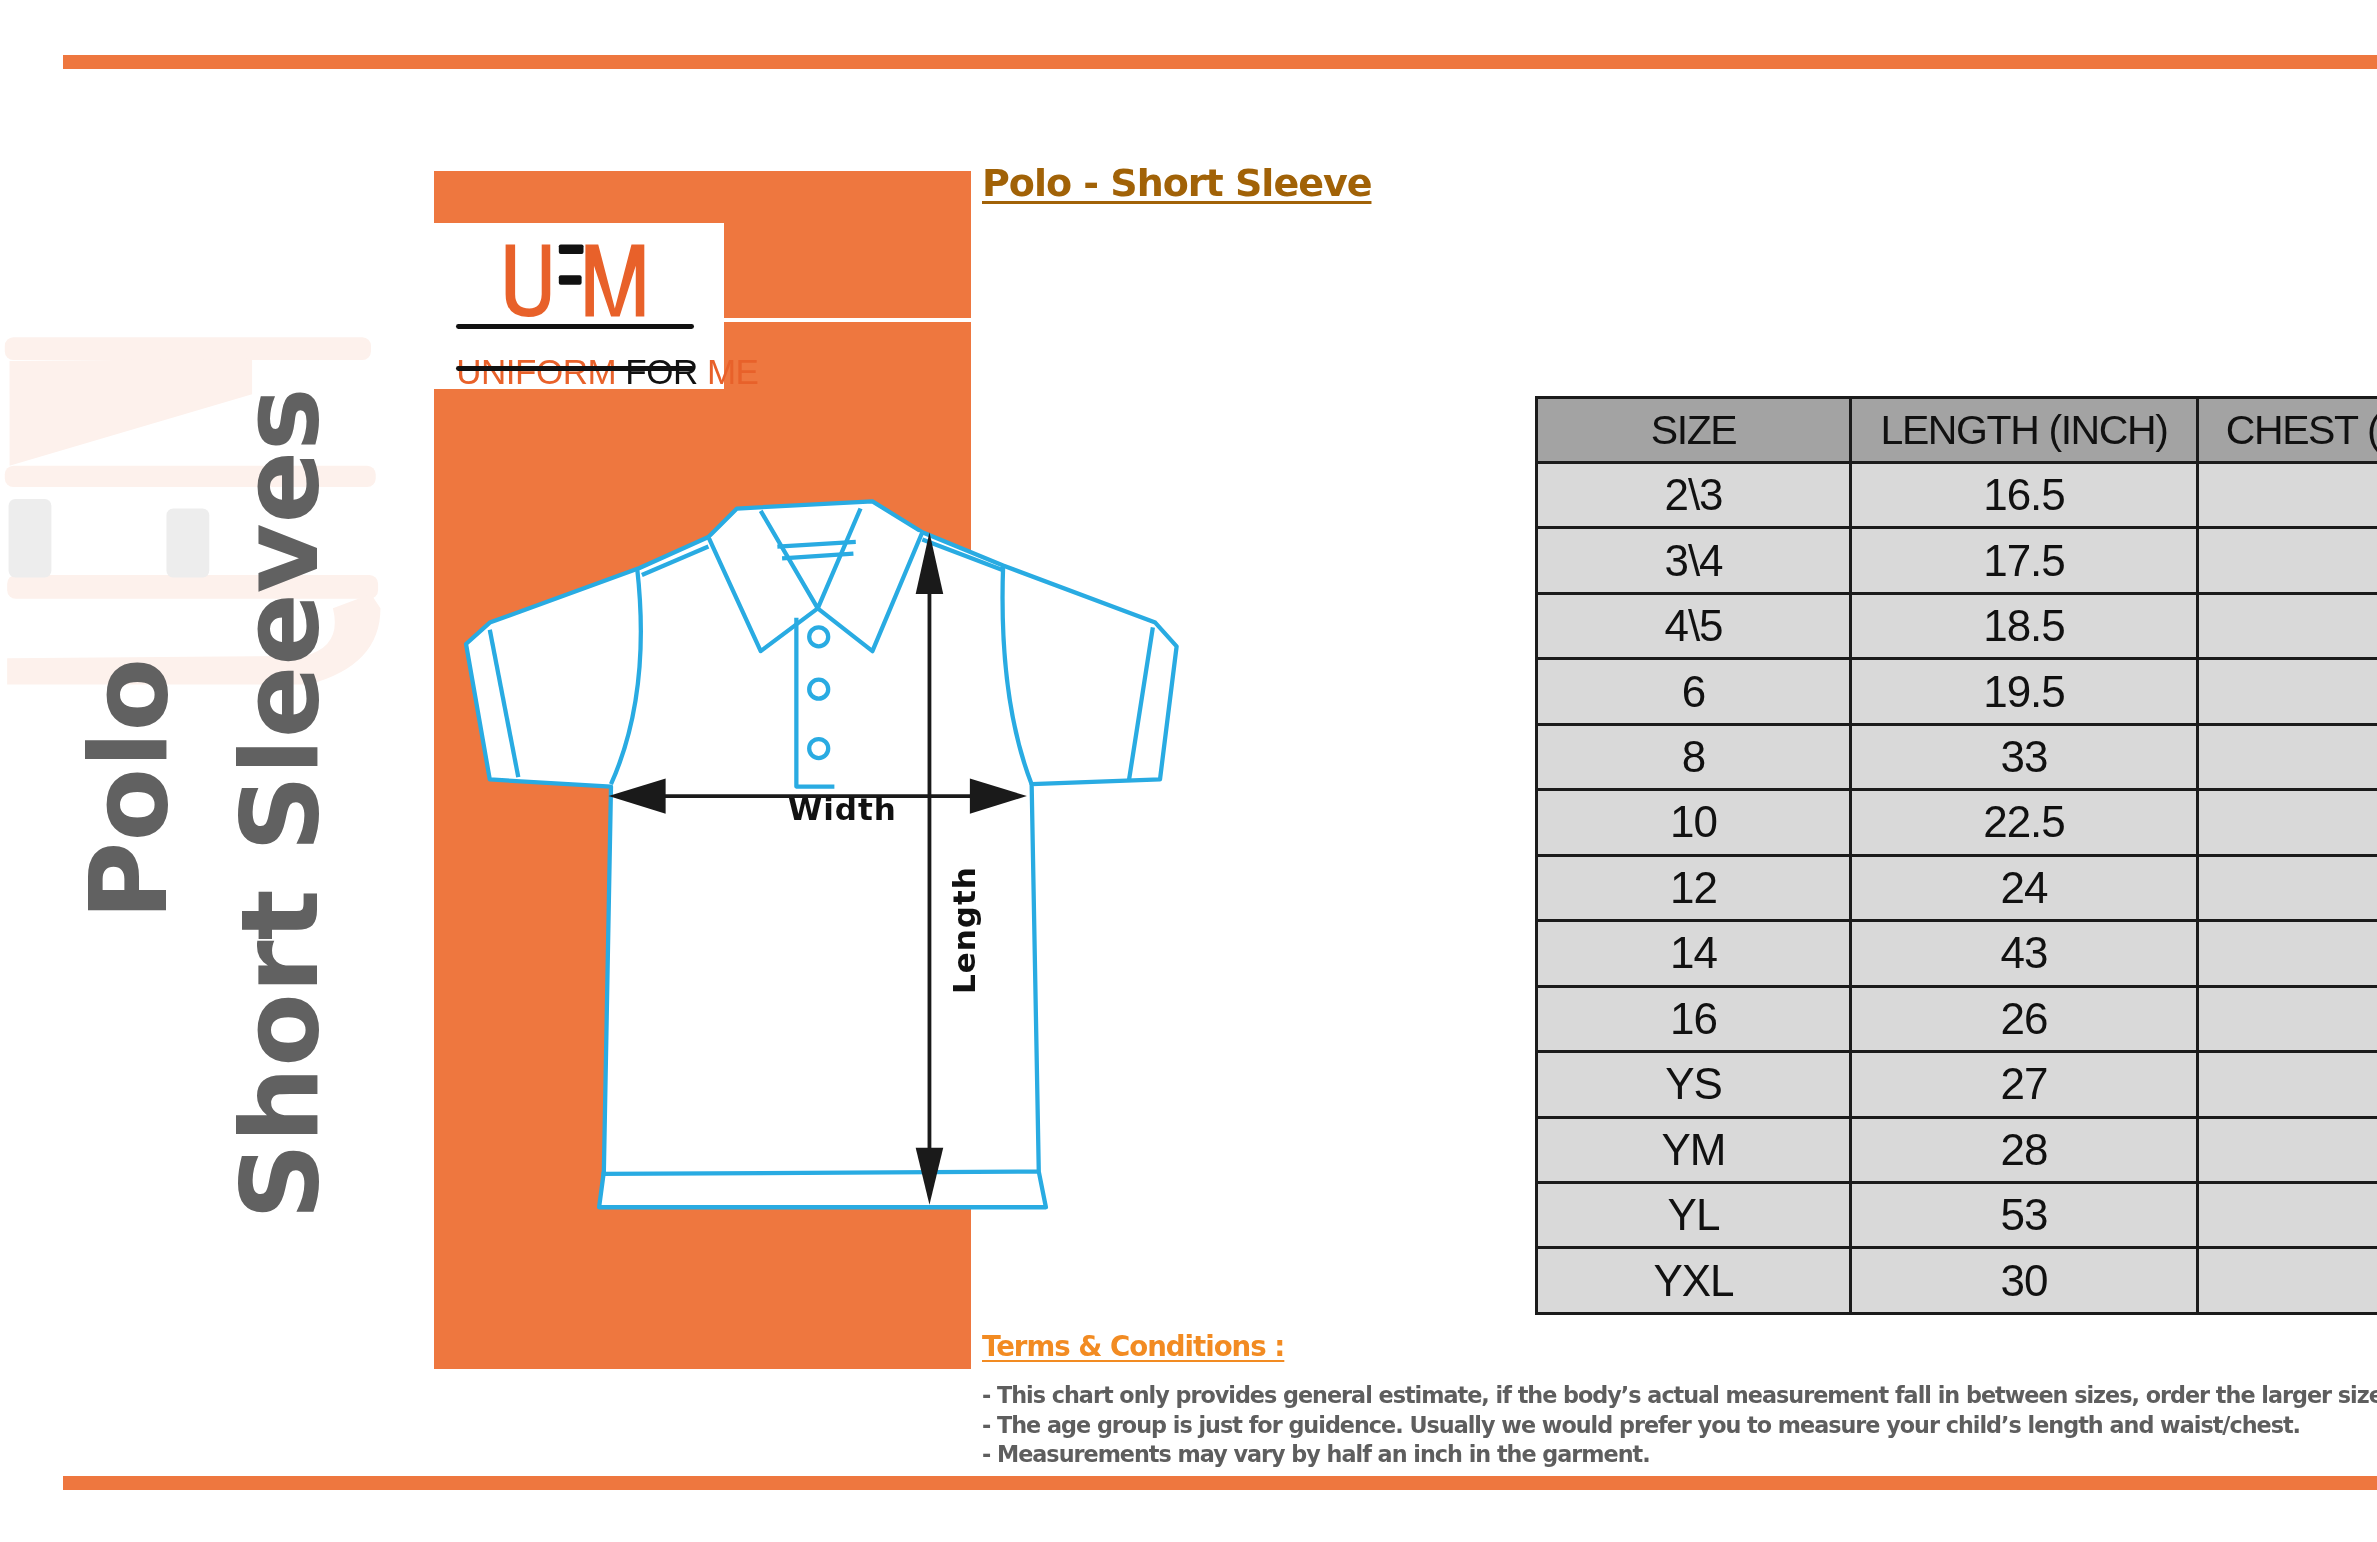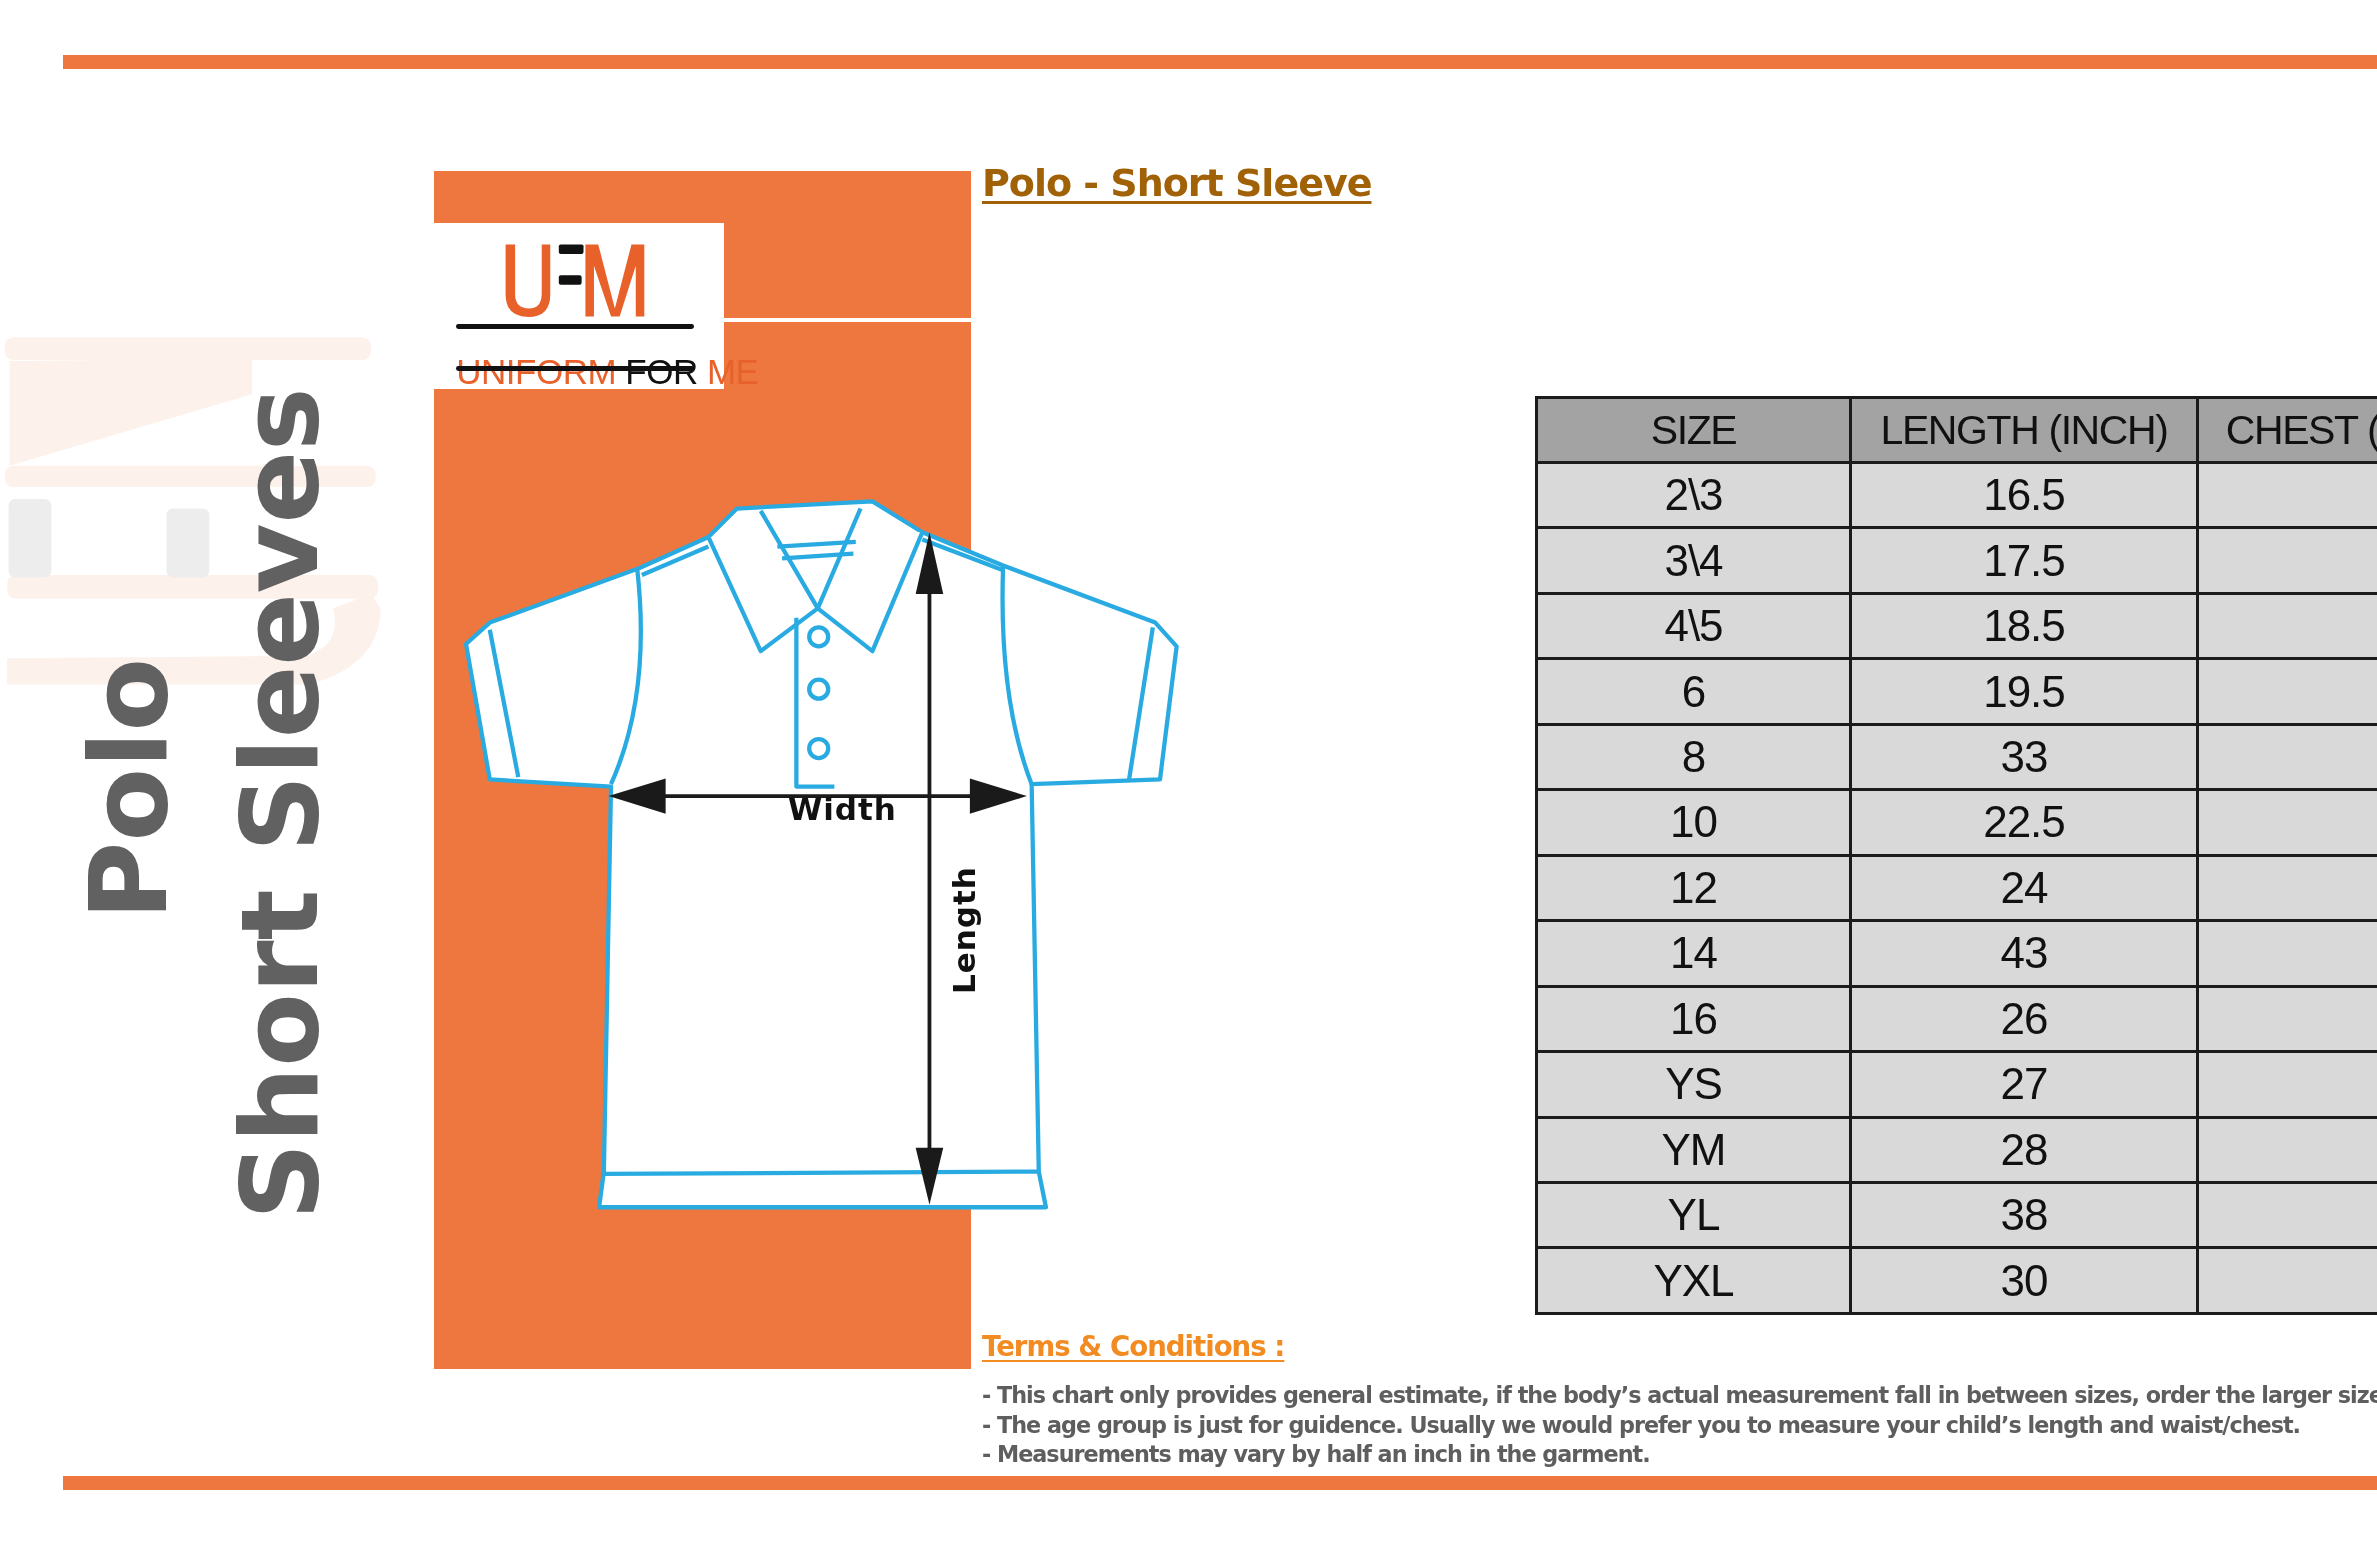--- a/index.html
+++ b/index.html
@@ -242,21 +242,21 @@
         <td>27</td>
         <td>20</td>
       </tr>
     <tr>
         <td>YM</td>
         <td>28</td>
         <td>21</td>
       </tr>
     <tr>
         <td>YL</td>
-        <td>38</td>
+        <td>53</td>
         <td>22</td>
       </tr>
     <tr>
         <td>YXL</td>
         <td>30</td>
         <td>23</td>
       </tr>
   </tbody>
 </table>
 

